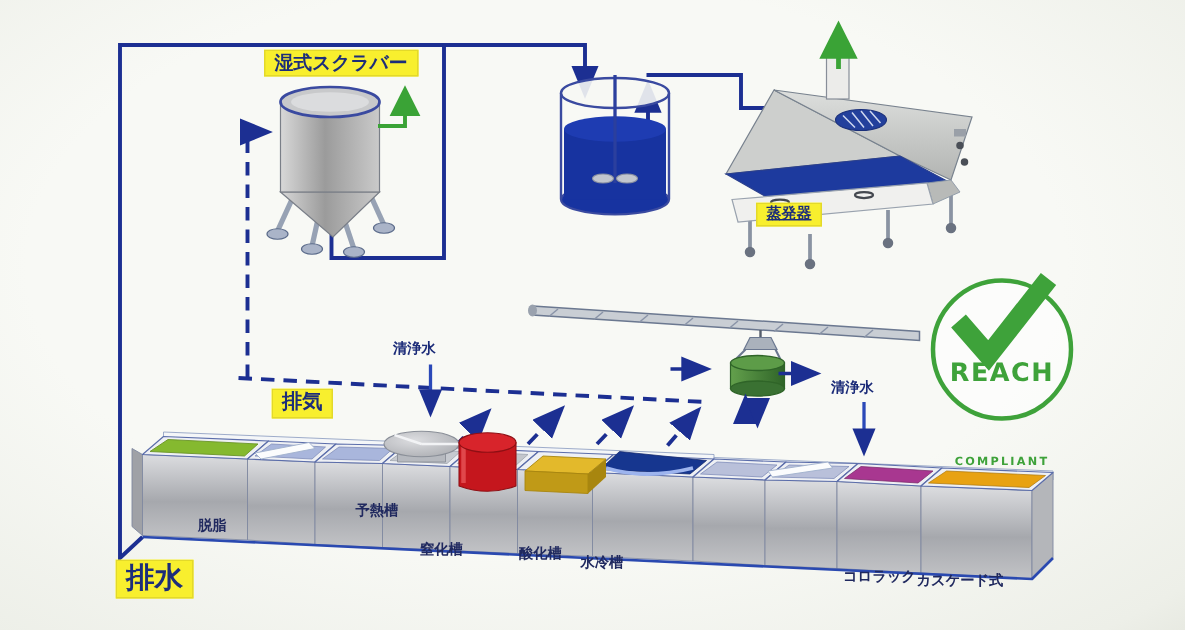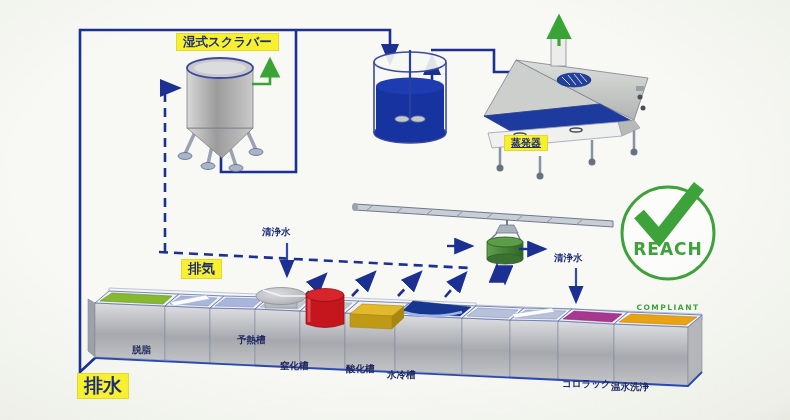--- a/index.html
+++ b/index.html
@@ -249,18 +249,18 @@
 
 <div class="lbl" style="left:262px;top:226px;">清浄水</div>
 <div class="lbl" style="left:554px;top:252px;">清浄水</div>
 
 <div class="tlbl" style="left:108px;top:344px;margin-left:24px;">脱脂</div>
 <div class="tlbl" style="left:237px;top:334px;">予熱槽</div>
 <div class="tlbl" style="left:280px;top:360px;text-align:center;">窒化槽</div>
 <div class="tlbl" style="left:346px;top:363px;">酸化槽</div>
 <div class="tlbl" style="left:387px;top:369px;">水冷槽</div>
 <div class="tlbl" style="left:562px;top:378px;">コロラック</div>
-<div class="tlbl" style="left:611px;top:381px;">温水洗浄</div>
+<div class="tlbl" style="left:611px;top:381px;">カスケード式</div>
 
 <div class="reach-main">REACH</div>
 <div class="reach-sub">COMPLIANT</div>
 
 </div>
 
 </body></html>

